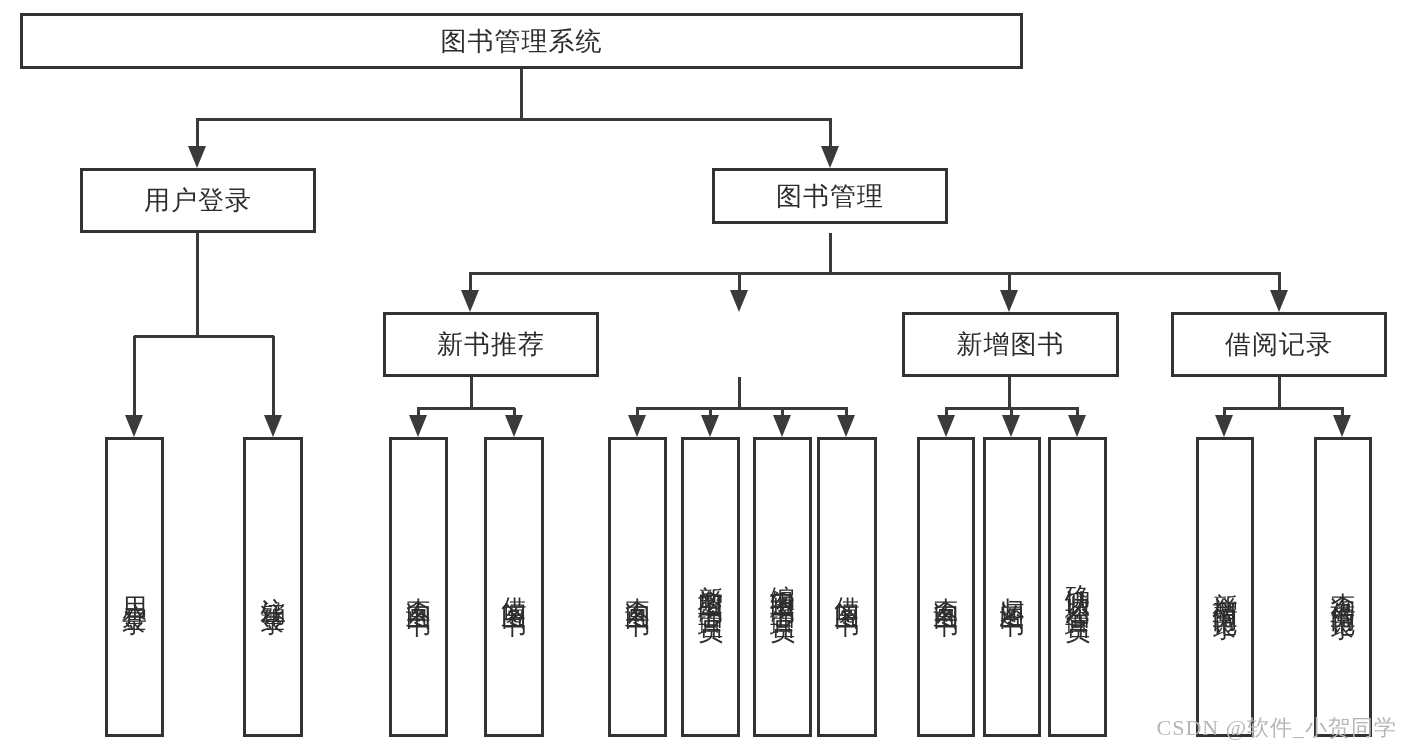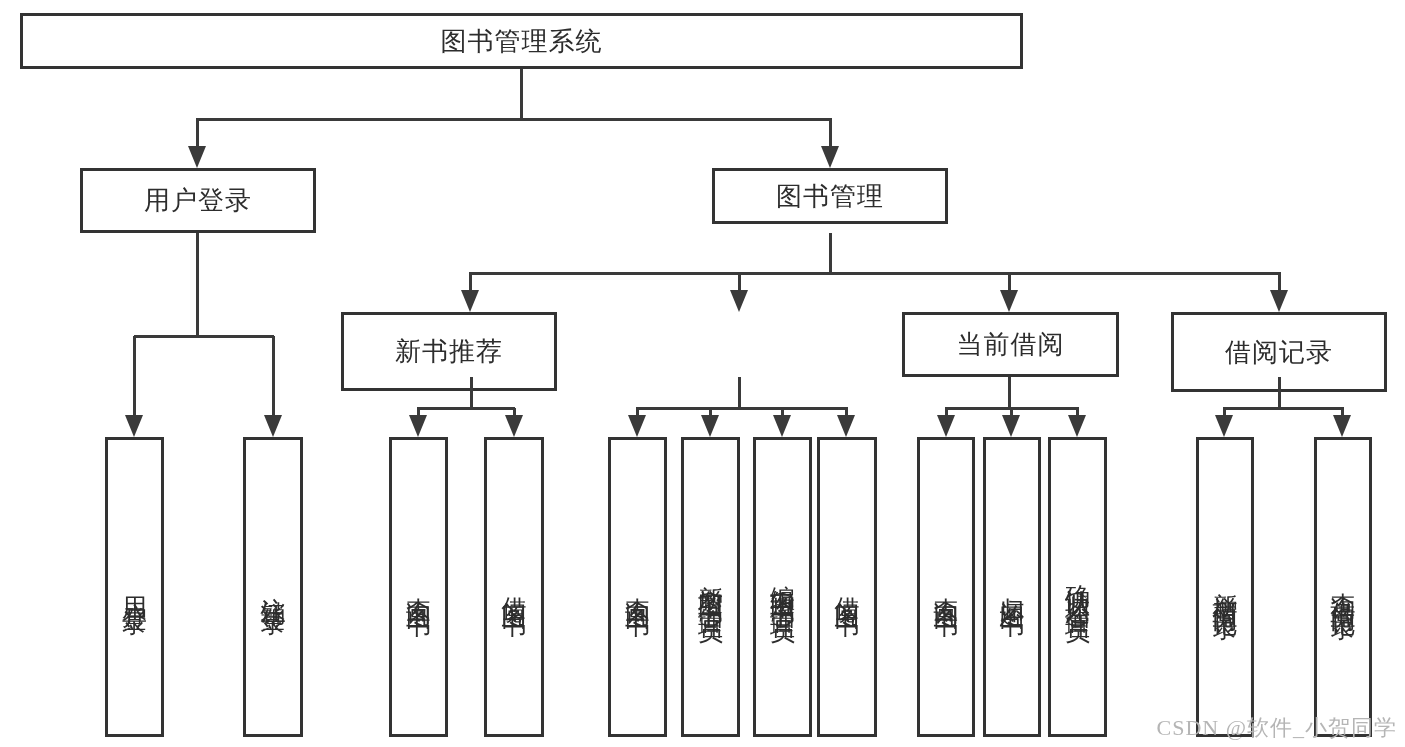--- a/index.html
+++ b/index.html
@@ -80,23 +80,23 @@
   <div class="hline" style="left:469px;top:272px;width:812px"></div>
   <div class="vline" style="left:469px;top:273px;height:20px"></div>
   <div class="arrow" style="left:461px;top:290px"></div>
   <div class="vline" style="left:738px;top:273px;height:20px"></div>
   <div class="arrow" style="left:730px;top:290px"></div>
   <div class="vline" style="left:1008px;top:273px;height:20px"></div>
   <div class="arrow" style="left:1000px;top:290px"></div>
   <div class="vline" style="left:1278px;top:273px;height:20px"></div>
   <div class="arrow" style="left:1270px;top:290px"></div>
 
-  <div class="node h" style="left:341px;top:312px;width:216px;height:79px">新书推荐</div>
-  <div class="node h" style="left:902px;top:312px;width:217px;height:65px">当前借阅</div>
-  <div class="node h" style="left:1171px;top:312px;width:216px;height:80px">借阅记录</div>
+  <div class="node h" style="left:383px;top:312px;width:216px;height:65px">新书推荐</div>
+  <div class="node h" style="left:902px;top:312px;width:217px;height:65px">新增图书</div>
+  <div class="node h" style="left:1171px;top:312px;width:216px;height:65px">借阅记录</div>
 
   <div class="vline" style="left:470px;top:377px;height:31px"></div>
   <div class="hline" style="left:417px;top:407px;width:98px"></div>
   <div class="vline" style="left:417px;top:408px;height:9px"></div>
   <div class="arrow" style="left:409px;top:415px"></div>
   <div class="vline" style="left:513px;top:408px;height:9px"></div>
   <div class="arrow" style="left:505px;top:415px"></div>
 
   <div class="vline" style="left:738px;top:377px;height:31px"></div>
   <div class="hline" style="left:636px;top:407px;width:212px"></div>

